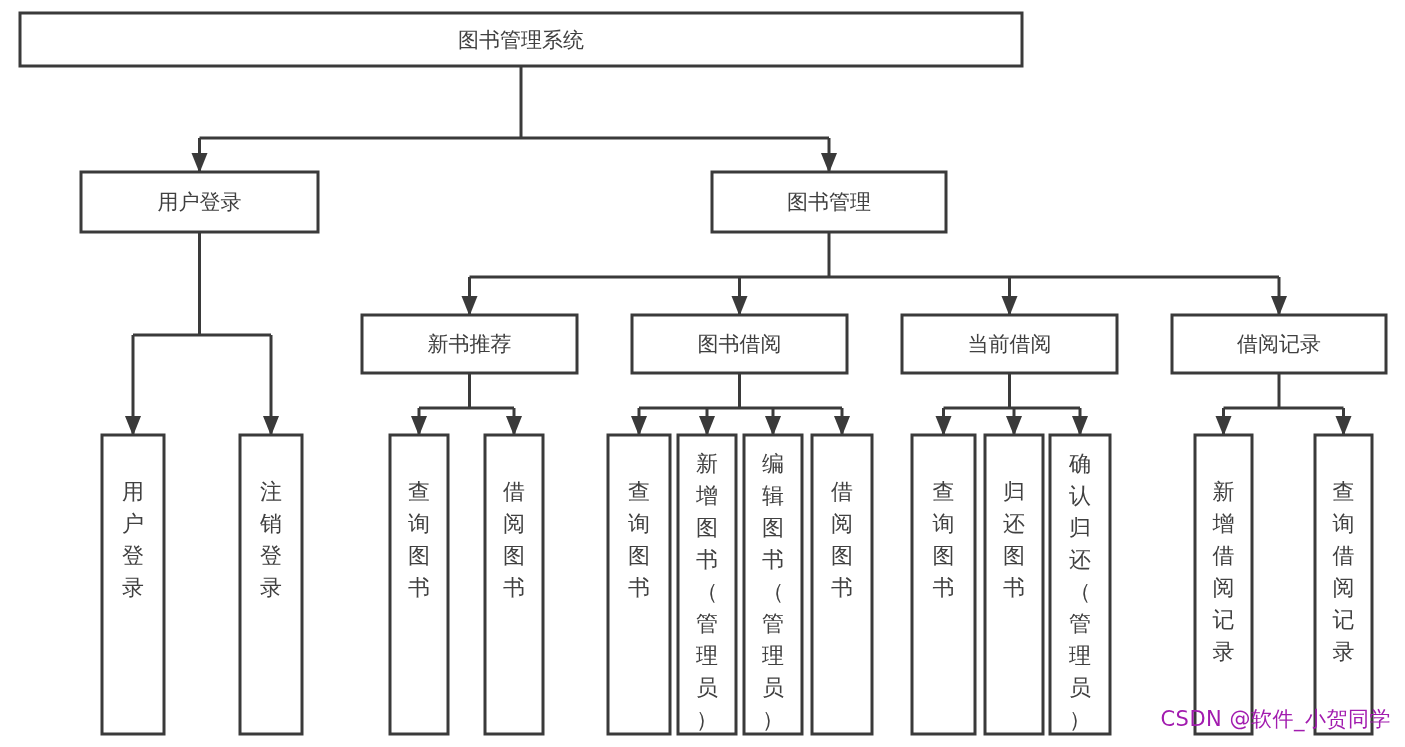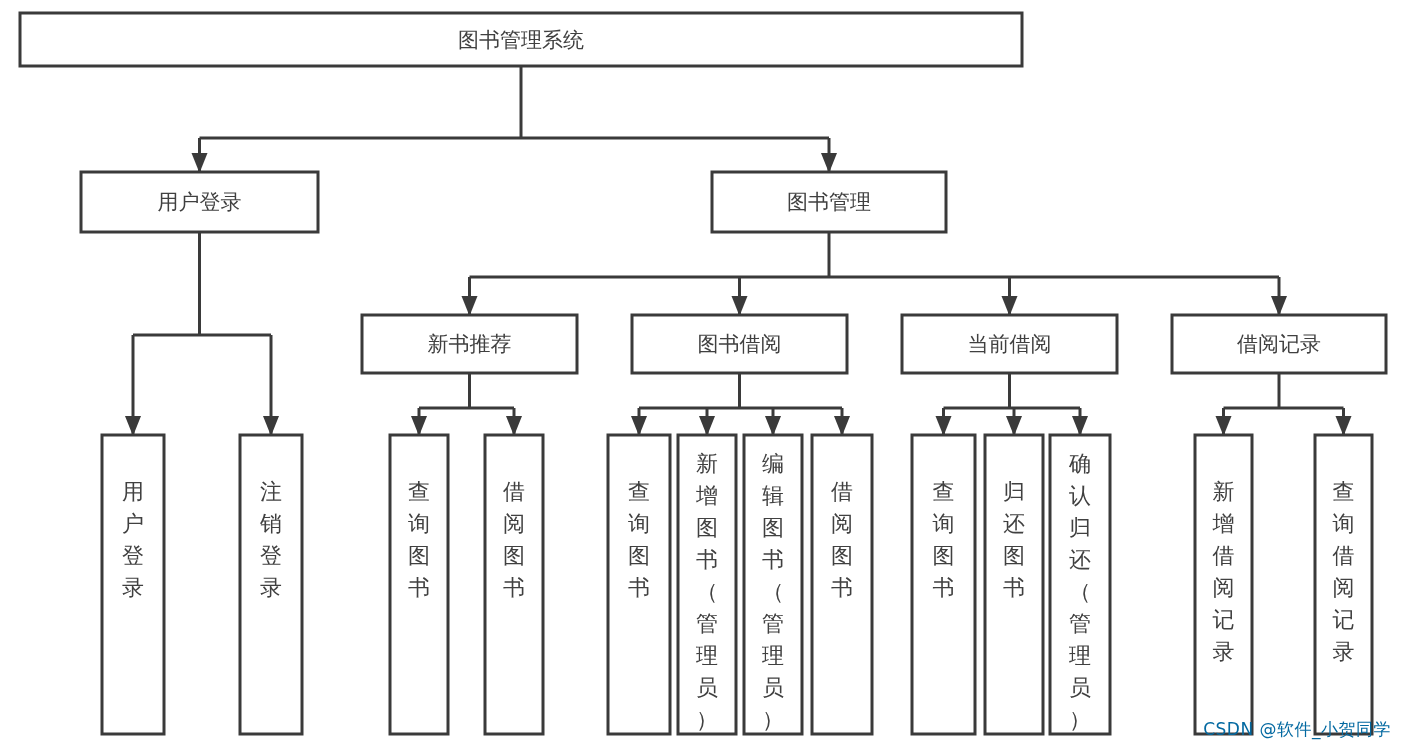--- a/index.html
+++ b/index.html
@@ -32,24 +32,24 @@
     text-anchor:middle;
     dominant-baseline:middle;
     white-space:pre;
   }
   .node-label.vertical{
     font-size:22px;
     text-anchor:middle;
   }
   .watermark{
     position:absolute;
-    right:14px;bottom:6px;
+    right:14px;bottom:14px;
     font-family:"DejaVu Sans","Liberation Sans",sans-serif;
-    font-size:17px;
-    color:#0369a1;
+    font-size:21px;
+    color:#a21caf;
     letter-spacing:.5px;
     user-select:none;
     white-space:nowrap;
   }
 </style>
 </head>
 <body>
 
 <div id="diagram-root">
   <svg id="flow" viewBox="0 0 1405 747">

